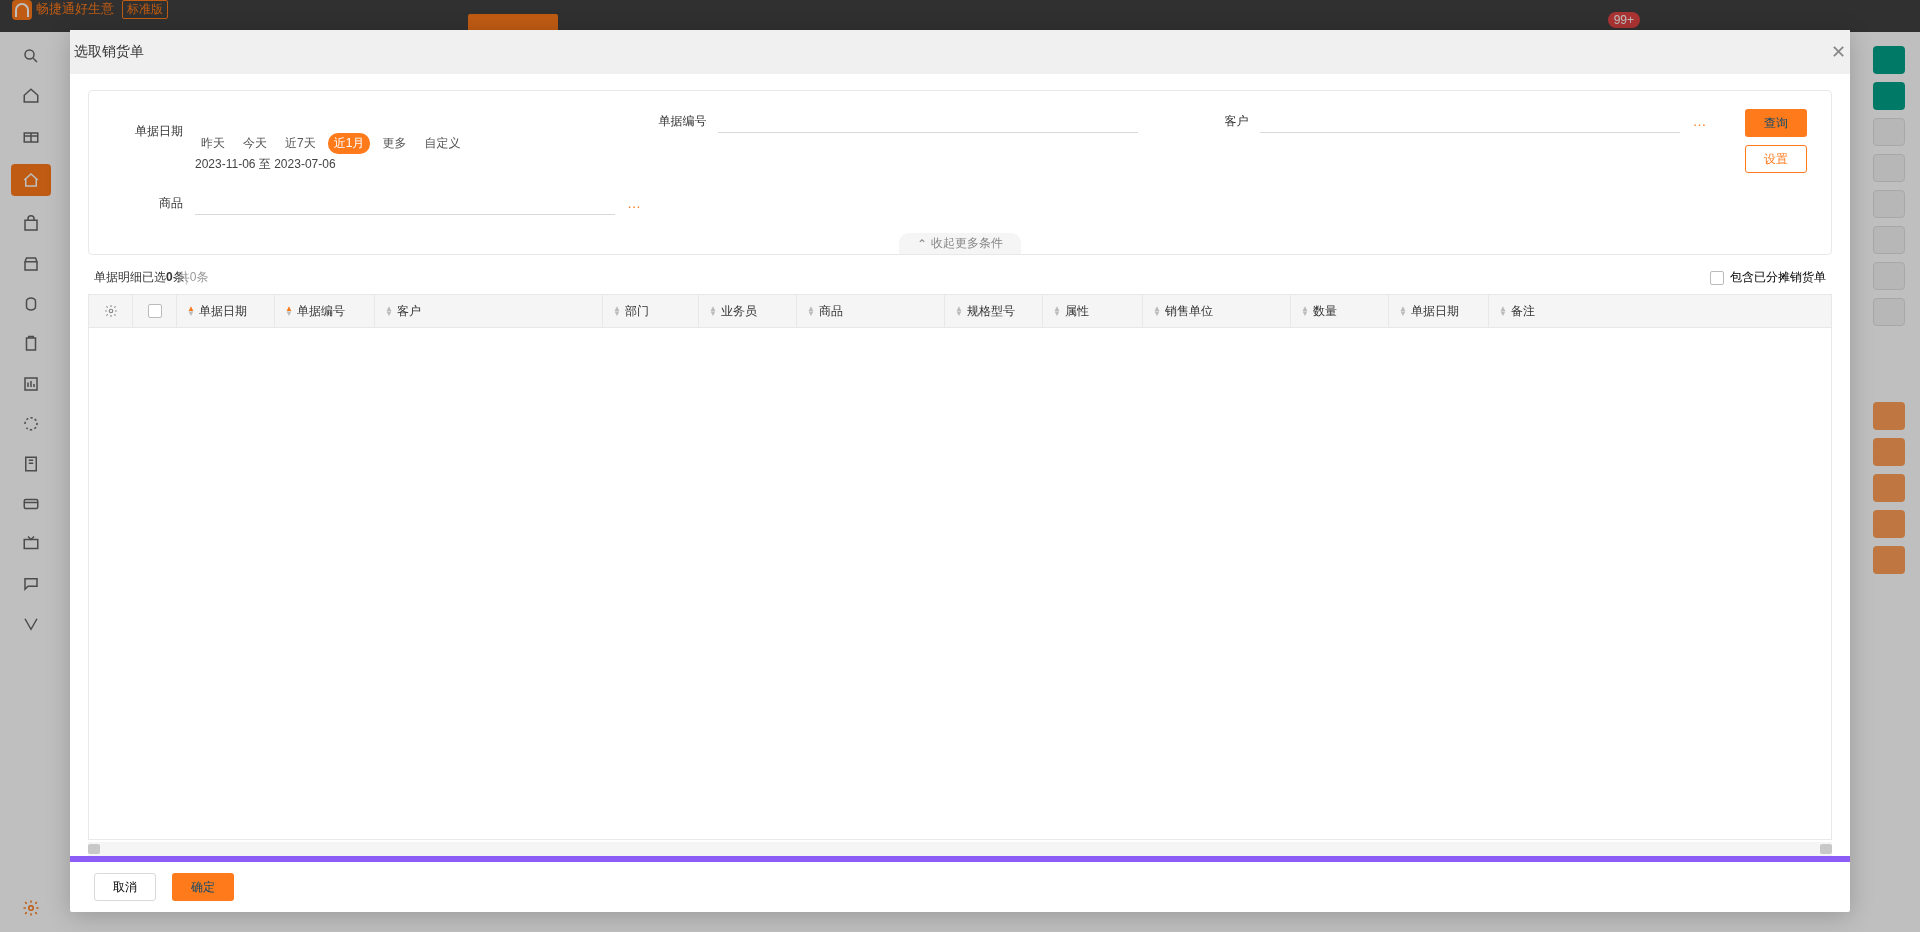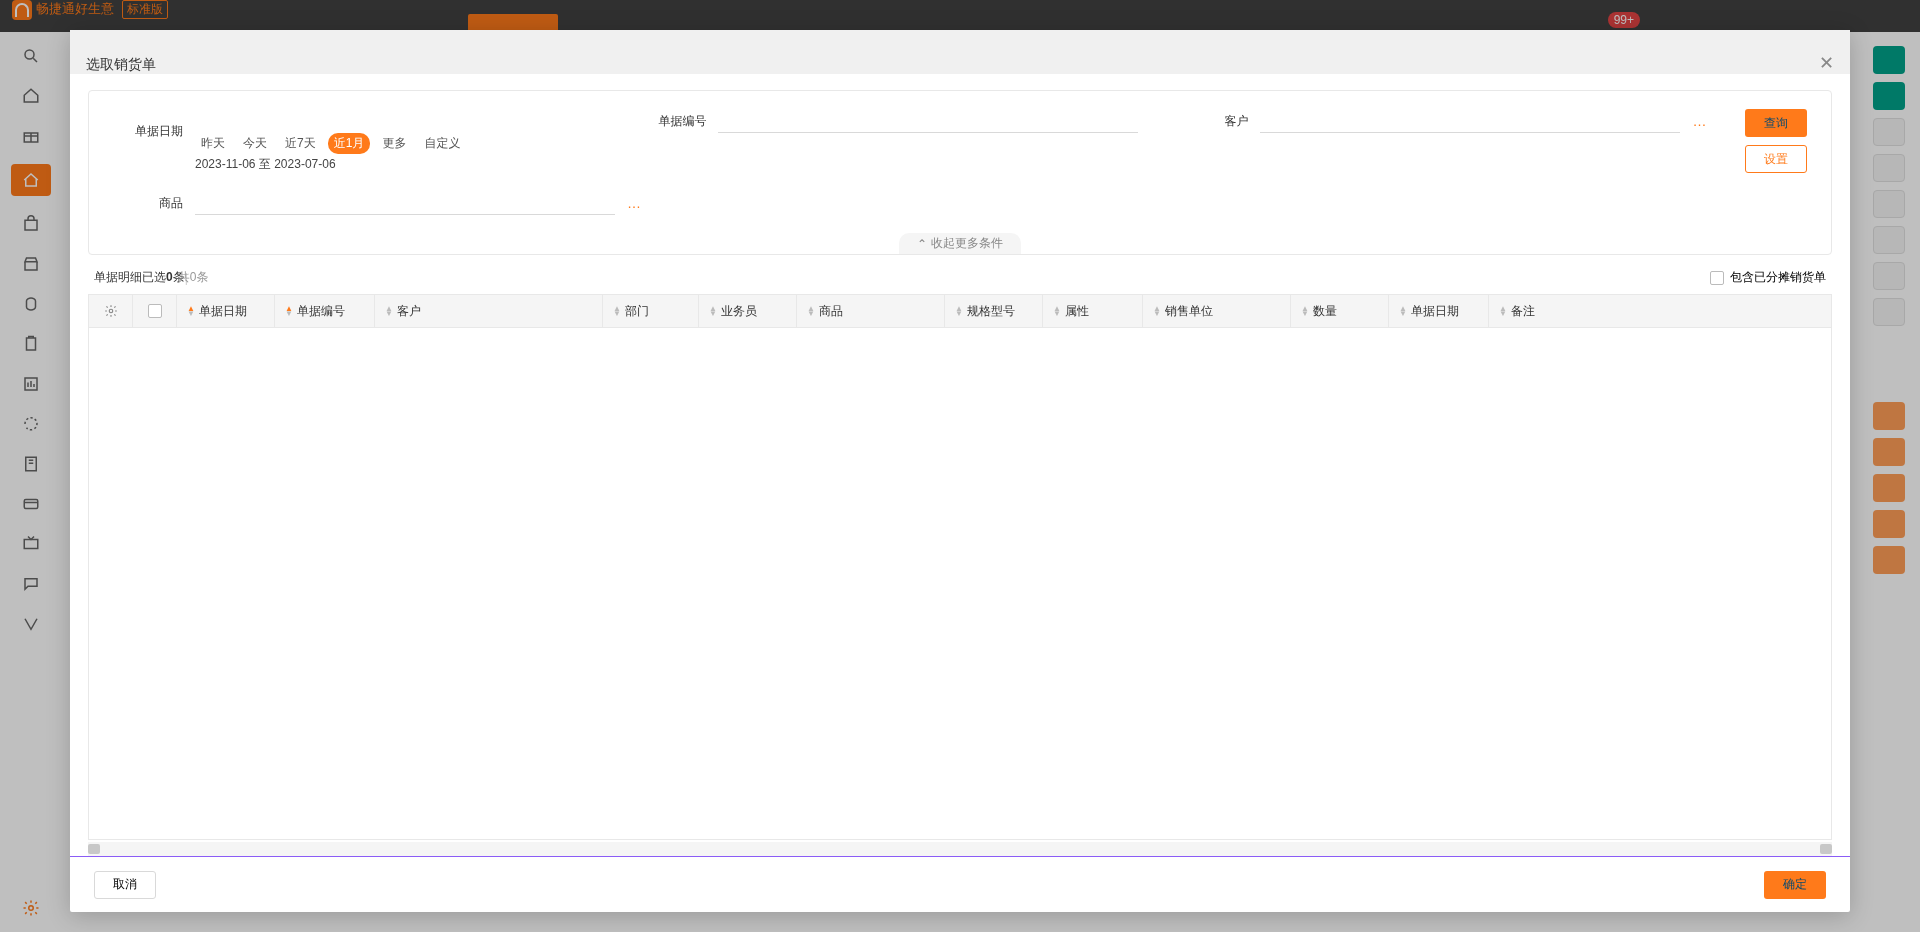--- a/index.html
+++ b/index.html
@@ -23,21 +23,21 @@
 .bg-right-rail { position:absolute; right:0; top:46px; width:62px; bottom:0; display:flex; flex-direction:column; align-items:center; gap:8px; }
 .rr-ic { width:32px; height:28px; background:#00a28a; border-radius:4px; }
 .rr-ic.light { background:#f5f5f5; border:1px solid #e0e0e0; }
 .rr-ic.orange { background:#ff9e57; }
 
 
 .overlay { position: absolute; inset: 0; background: rgba(0,0,0,0.25); }
 
 
 .modal { position: absolute; left: 70px; right: 70px; top: 30px; bottom: 20px; background: #fff; display: flex; flex-direction: column; box-shadow: 0 4px 24px rgba(0,0,0,0.2); border-radius: 2px; }
-.modal-head { height: 44px; background: #f0f0f0; display: flex; align-items: flex-end; padding: 0 16px; }
+.modal-head { height: 44px; background: #f0f0f0; display: flex; align-items: center; padding: 0 4px; }
 .modal-title { font-size: 14px; color: #333; }
 .modal-close { margin-left: auto; color: #888; font-size: 18px; cursor: pointer; }
 
 .filter-card { margin: 16px 18px 8px; border: 1px solid #e8e8e8; border-radius: 4px; padding: 18px 24px 0; position: relative; }
 .filter-row { display: flex; align-items: flex-start; gap: 40px; margin-bottom: 18px; }
 .f-group { display: flex; align-items: center; gap: 12px; }
 .f-label { width: 70px; text-align: right; color: #333; }
 .f-quick { display: inline-flex; gap: 6px; align-items:center; }
 .q-item { color: #555; cursor: pointer; padding: 2px 6px; margin-top: 24px; }
 .q-item.active { background: #ff7a1a; color: #fff; border-radius: 10px; }
@@ -67,21 +67,21 @@
 .sort-ic { display:inline-flex; flex-direction:column; margin-right:4px; line-height:5px; font-size:8px; }
 .sort-ic .up { color:#ff7a1a; }
 .sort-ic .dn { color:#bbb; }
 .sort-ic.neutral .up, .sort-ic.neutral .dn { color:#bbb; }
 
 .table-body { flex:1; margin:0 18px; border:1px solid #e8e8e8; border-top:none; overflow:auto; background:#fff; }
 .hscroll { height:14px; margin:2px 18px 0; background:#f5f5f5; position:relative; }
 .hscroll-thumb-l { position:absolute; left:0; top:2px; width:12px; height:10px; background:#c8c8c8; border-radius:2px; }
 .hscroll-thumb-r { position:absolute; right:0; top:2px; width:12px; height:10px; background:#c8c8c8; border-radius:2px; }
 
-.modal-foot { height:56px; border-top:1px solid #8b5cf6; display:flex; align-items:center; justify-content:space-between; gap:3px; padding:0 24px; }
+.modal-foot { height:56px; border-top:6px solid #8b5cf6; display:flex; align-items:center; justify-content:flex-start; gap:16px; padding:0 24px; }
 
 
 .c-date { width:98px; }
 .c-code { width:100px; }
 .c-cust { width:228px; }
 .c-dept { width:96px; }
 .c-sales { width:98px; }
 .c-prod { width:148px; }
 .c-spec { width:98px; }
 .c-attr { width:100px; }

